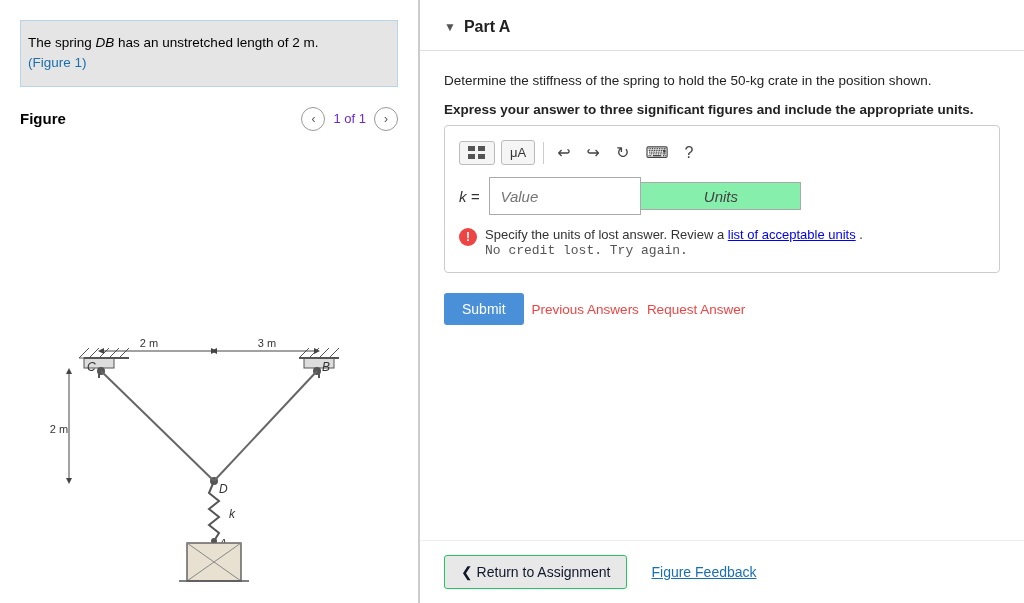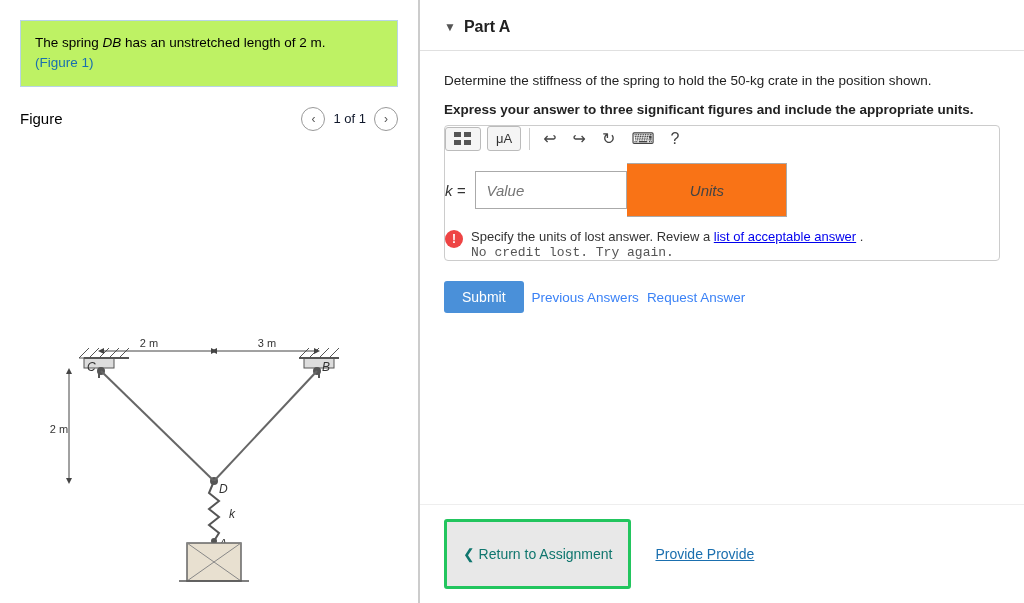--- a/index.html
+++ b/index.html
@@ -18,33 +18,33 @@
       min-width: 420px;
       background: #fff;
       border-right: 2px solid #ccc;
       display: flex;
       flex-direction: column;
       padding: 20px;
       position: relative;
     }
     .problem-text-box {
       border: 1px solid #b8d4e8;
-      background: #bef264;
-      padding: 12px 14px;
+      background: #e5e5e5;
+      padding: 12px 7px;
       font-size: 13.5px;
       line-height: 1.5;
       margin-bottom: 20px;
     }
     .problem-text-box a {
       color: #1a6faf;
       text-decoration: none;
     }
 
     .figure-label {
-      font-weight: normal;
+      font-weight: bold;
       font-size: 15px;
       margin-bottom: 8px;
     }
     .figure-nav {
       display: flex;
       align-items: center;
       gap: 8px;
       margin-bottom: 8px;
     }
     .nav-btn {
@@ -53,21 +53,21 @@
       border: 1px solid #999;
       border-radius: 50%;
       background: #fff;
       cursor: pointer;
       display: flex;
       align-items: center;
       justify-content: center;
       font-size: 12px;
       color: #555;
     }
-    .page-indicator { font-size: 13px; color: #0f172a; }
+    .page-indicator { font-size: 13px; color: #6d28d9; }
 
     
     .diagram-area {
       flex: 1;
       display: flex;
       align-items: flex-end;
       justify-content: center;
     }
 
     
@@ -109,21 +109,21 @@
       font-weight: bold;
       font-size: 13.5px;
       color: #222;
       margin-bottom: 8px;
     }
 
     
     .answer-box {
       border: 1px solid #ccc;
       border-radius: 4px;
-      padding: 0;
+      padding: 14px;
       background: #fff;
       margin-bottom: 20px;
     }
 
     .toolbar {
       display: flex;
       align-items: center;
       gap: 6px;
       margin-bottom: 12px;
     }
@@ -172,29 +172,29 @@
       border: 1px solid #aaa;
       font-size: 15px;
       font-style: italic;
       color: #aaa;
       padding: 0 10px;
       outline: none;
       background: #fff;
     }
     .units-input {
       width: 160px;
-      height: 54px;
+      height: 28px;
       border: 1px solid #aaa;
       border-left: none;
       font-size: 15px;
       font-style: italic;
       color: #444;
       padding: 0 10px;
       outline: none;
-      background: #f97316;
+      background: #86efac;
       display: flex;
       align-items: center;
       justify-content: center;
     }
 
     
     .warning-row {
       display: flex;
       align-items: flex-start;
       gap: 8px;
@@ -231,44 +231,44 @@
     .submit-btn {
       background: #4a90d9;
       color: #fff;
       border: none;
       border-radius: 3px;
       padding: 8px 18px;
       font-size: 14px;
       cursor: pointer;
     }
     .link-btn {
-      color: #3b82f6;
+      color: #ef4444;
       text-decoration: none;
       font-size: 13.5px;
       cursor: pointer;
       background: none;
       border: none;
     }
 
     
     .bottom-row {
       display: flex;
       align-items: center;
       gap: 24px;
       padding: 14px 24px;
       border-top: 1px solid #eee;
     }
     .return-btn {
       background: #e8e8e8;
-      border: 3px solid #22c55e;
+      border: 1px solid #22c55e;
       border-radius: 3px;
-      padding: 24px 16px;
+      padding: 8px 16px;
       font-size: 14px;
       cursor: pointer;
-      color: #0f766e;
+      color: #0f172a;
       display: flex;
       align-items: center;
       gap: 6px;
     }
     .feedback-link {
       color: #1a6faf;
       text-decoration: underline;
       cursor: pointer;
       font-size: 14px;
       background: none;
@@ -401,32 +401,32 @@
         <input class="value-input" type="text" placeholder="Value" style="">
         <div class="units-input">
           <span>Units</span>
         </div>
       </div>
 
       <div class="warning-row">
         <div class="warning-icon">!</div>
         <div>
           <span>Specify the units of lost answer. Review a </span>
-          <a href="#">list of acceptable answer</a>
+          <a href="#">list of acceptable units</a>
           <span>.</span>
           <br>
           <span class="warning-subtext">No credit lost. Try again.</span>
         </div>
       </div>
     </div>
 
     <div class="action-row">
       <button class="submit-btn">Submit</button>
       <a href="#" class="link-btn">Previous Answers</a>
       <a href="#" class="link-btn">Request Answer</a>
     </div>
   </div>
 
   <div class="bottom-row">
     <button class="return-btn">❮ Return to Assignment</button>
-    <button class="feedback-link">Provide Provide</button>
+    <button class="feedback-link">Figure Feedback</button>
   </div>
 </div>
 
 </body></html>

